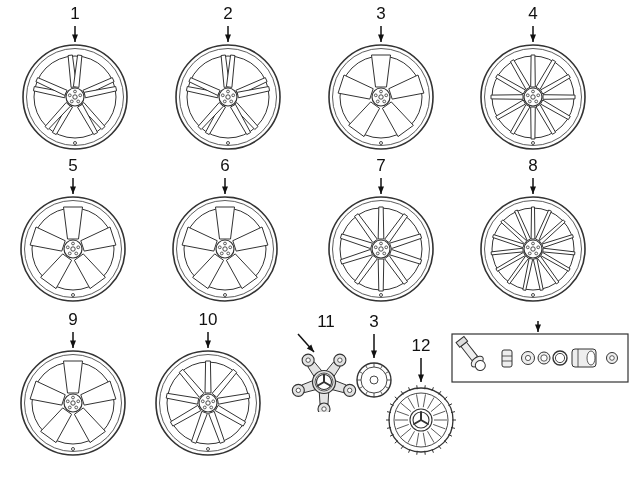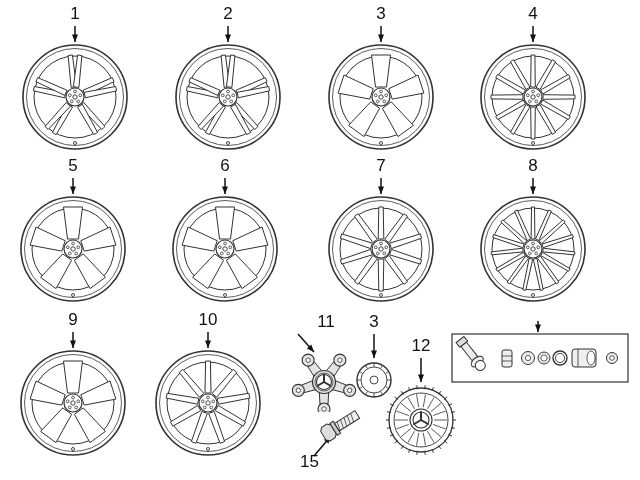--- a/index.html
+++ b/index.html
@@ -395,37 +395,20 @@
         <line x1="45.95857776054671" y1="55.64376107407499" x2="55.91715552109342" y2="47.287522148149975" stroke="#333333" stroke-width="0.8"></line>
         <line x1="48.21600407021681" y1="59.553738136766306" x2="60.432008140433624" y2="55.10747627353262" stroke="#333333" stroke-width="0.8"></line>
         <circle cx="36" cy="64" r="11" fill="#fff" stroke="#333333" stroke-width="1.1"></circle>
         <circle cx="36" cy="64" r="8" fill="none" stroke="#333333" stroke-width="1.1"></circle>
         <line x1="36" y1="64" x2="36" y2="56" stroke="#333333" stroke-width="2" stroke-linecap="round"></line>
         <line x1="36" y1="64" x2="42.92820323027551" y2="68" stroke="#333333" stroke-width="2" stroke-linecap="round"></line>
         <line x1="36" y1="64" x2="29.07179676972449" y2="68" stroke="#333333" stroke-width="2" stroke-linecap="round"></line>
       </svg>
   </div>
 
-  <div class="part" style="left:298px;top:398px;width:74px;height:74px">
-    <svg width="74" height="74" style="position:absolute;left:0;top:0">
-        <line x1="16" y1="58" x2="33" y2="38" stroke="#111" stroke-width="1.5"></line>
-        <polygon points="33.0,38.0 30.4,45.6 25.9,41.7" fill="#111"></polygon>
-        <g transform="translate(44,26) rotate(-32)">
-          <polygon points="-22,-5 -19,-8 -13,-8 -10,-5 -10,5 -13,8 -19,8 -22,5" fill="#ddd" stroke="#333333" stroke-width="1"></polygon>
-          <rect x="-10" y="-7" width="4" height="14" fill="#ccc" stroke="#333333" stroke-width="1"></rect>
-          <rect x="-6" y="-4.5" width="24" height="9" fill="#eee" stroke="#333333" stroke-width="1"></rect>
-          <line x1="-3" y1="-4.5" x2="-5" y2="4.5" stroke="#333333" stroke-width="0.7"></line>
-          <line x1="1" y1="-4.5" x2="-1" y2="4.5" stroke="#333333" stroke-width="0.7"></line>
-          <line x1="5" y1="-4.5" x2="3" y2="4.5" stroke="#333333" stroke-width="0.7"></line>
-          <line x1="9" y1="-4.5" x2="7" y2="4.5" stroke="#333333" stroke-width="0.7"></line>
-          <line x1="13" y1="-4.5" x2="11" y2="4.5" stroke="#333333" stroke-width="0.7"></line>
-        </g>
-      </svg>
-    <div class="lbl" style="position:absolute;left:2px;bottom:2px;height:auto;line-height:1">15</div>
-  </div>
 
   <div class="part" style="left:450px;top:320px;width:180px;height:86px">
     <svg width="180" height="66">
         <line x1="88" y1="1" x2="88" y2="12" stroke="#111" stroke-width="1.5"></line>
         <polygon points="88.0,12.0 85.0,4.6 91.0,4.6" fill="#111"></polygon>
         <rect x="2" y="14" width="176" height="48" fill="none" stroke="#333333" stroke-width="1.2"></rect>
         <g transform="translate(26,40) rotate(-38)">
           <rect x="-3.5" y="-20" width="7" height="18" fill="#eee" stroke="#333333" stroke-width="1"></rect>
           <rect x="-5" y="-26" width="10" height="6" fill="#ddd" stroke="#333333" stroke-width="1"></rect>
           <ellipse cx="0" cy="2" rx="7" ry="4" fill="#eee" stroke="#333333" stroke-width="1"></ellipse>

